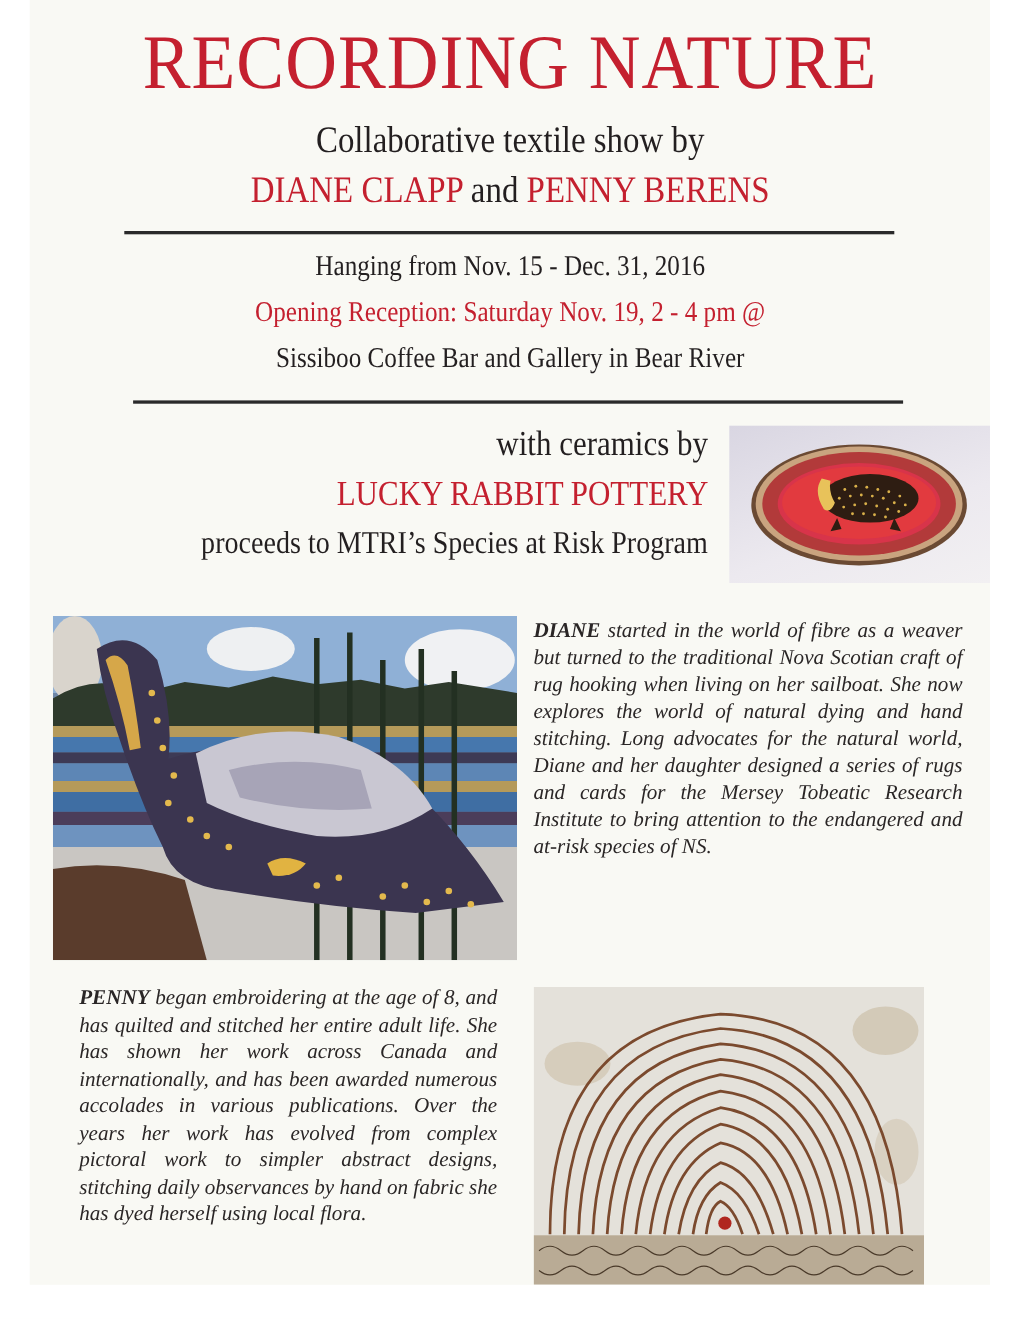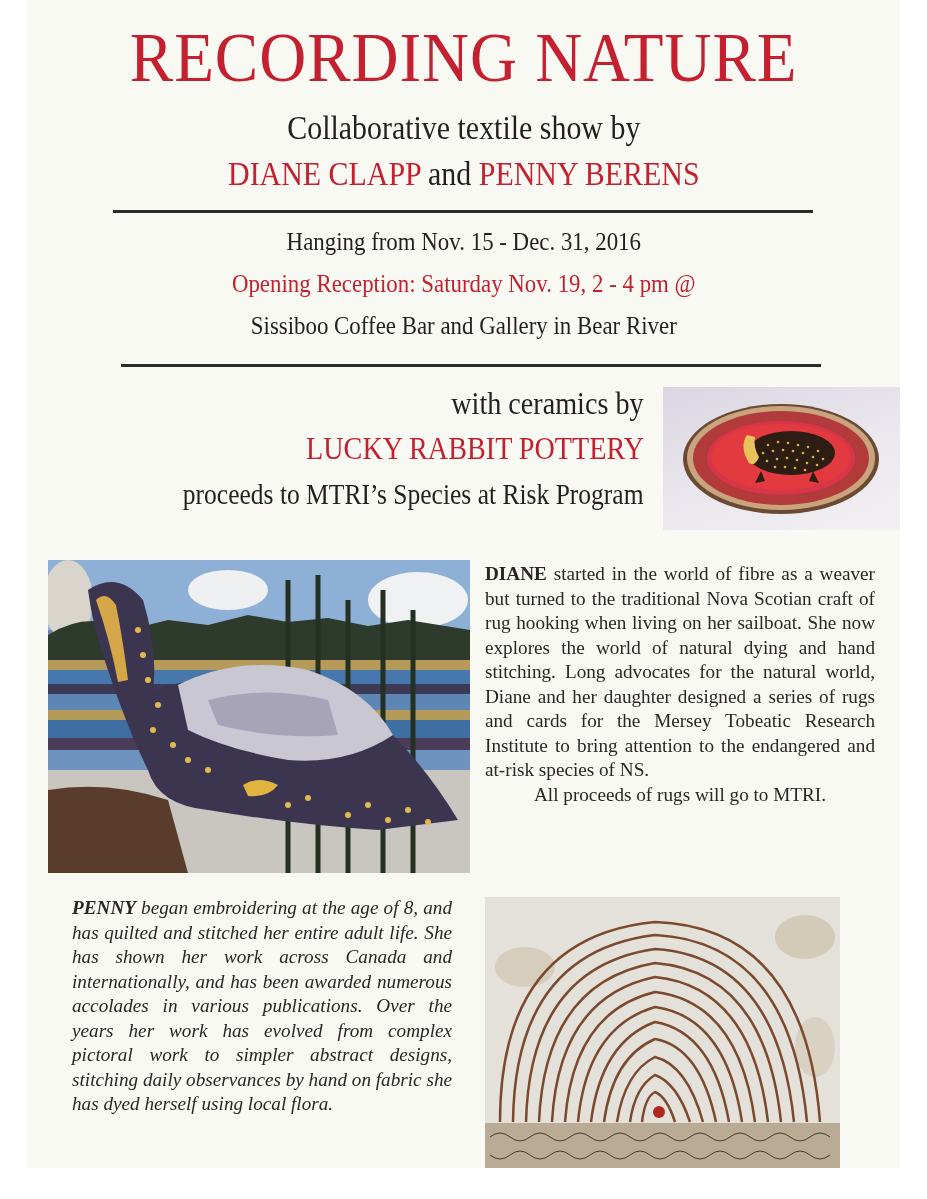--- a/index.html
+++ b/index.html
@@ -158,23 +158,22 @@
         <circle cx="260" cy="238" r="3"></circle>
       <circle cx="300" cy="255" r="3"></circle>
         <circle cx="320" cy="245" r="3"></circle>
         <circle cx="340" cy="260" r="3"></circle>
         <circle cx="360" cy="250" r="3"></circle>
         <circle cx="380" cy="262" r="3"></circle>
     </g>
   </svg>
 </div>
 
-<div class="bio" style="left:485px; top:562px; width:390px;">
+<div class="bio" style="left:485px; top:562px; width:390px;font-style:italic;">
   <p><b>DIANE</b><span> started in the world of fibre as a weaver but turned to the traditional Nova Scotian craft of rug hooking when liv­ing on her sailboat. She now explores the world of natural dying and hand stitch­ing. Long advocates for the natural world, Diane and her daughter designed a series of rugs and cards for the Mersey Tobeat­ic Research Institute to bring attention to the endangered and at-risk species of NS.</span></p>
-  <p class="center">All proceeds of rugs will go to MTRI.</p>
 </div>
 
 <div class="bio" style="left:72px; top:896px; width:380px;font-style:italic;">
   <p><b>PENNY</b><span> began embroidering at the age of 8, and has quilted and stitched her entire adult life. She has shown her work across Canada and internationally, and has been awarded numerous accolades in various publications. Over the years her work has evolved from complex pictoral work to simpler abstract designs, stitching daily observances by hand on fabric she has dyed herself using local flora.</span></p>
 </div>
 
 <div class="img" style="left:485px; top:897px; width:355px; height:271px;" title="stitched textile of concentric arches with a red dot above patterned band">
   <svg width="355" height="271" viewBox="0 0 355 271">
     <rect width="355" height="271" fill="#e4e1da"></rect>
     <ellipse cx="40" cy="70" rx="30" ry="20" fill="#cdbfa8" opacity="0.6"></ellipse>

